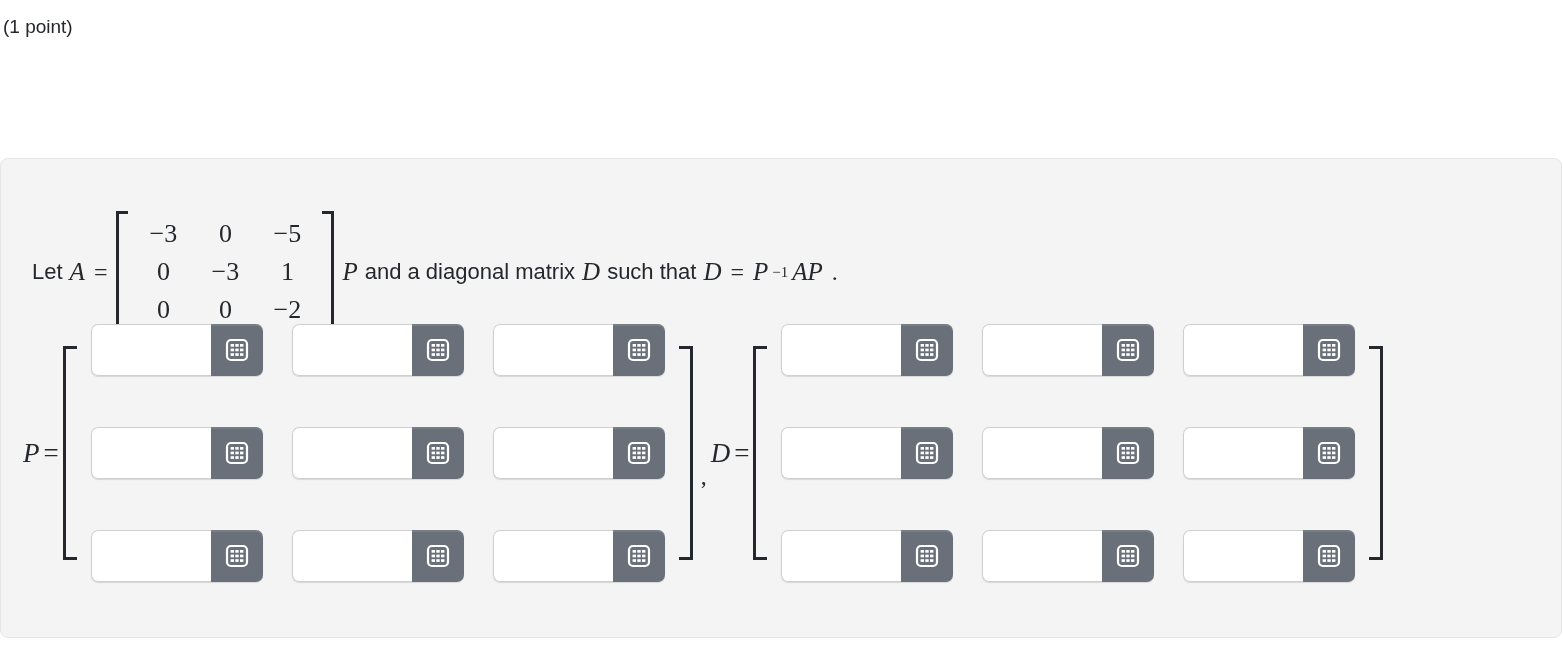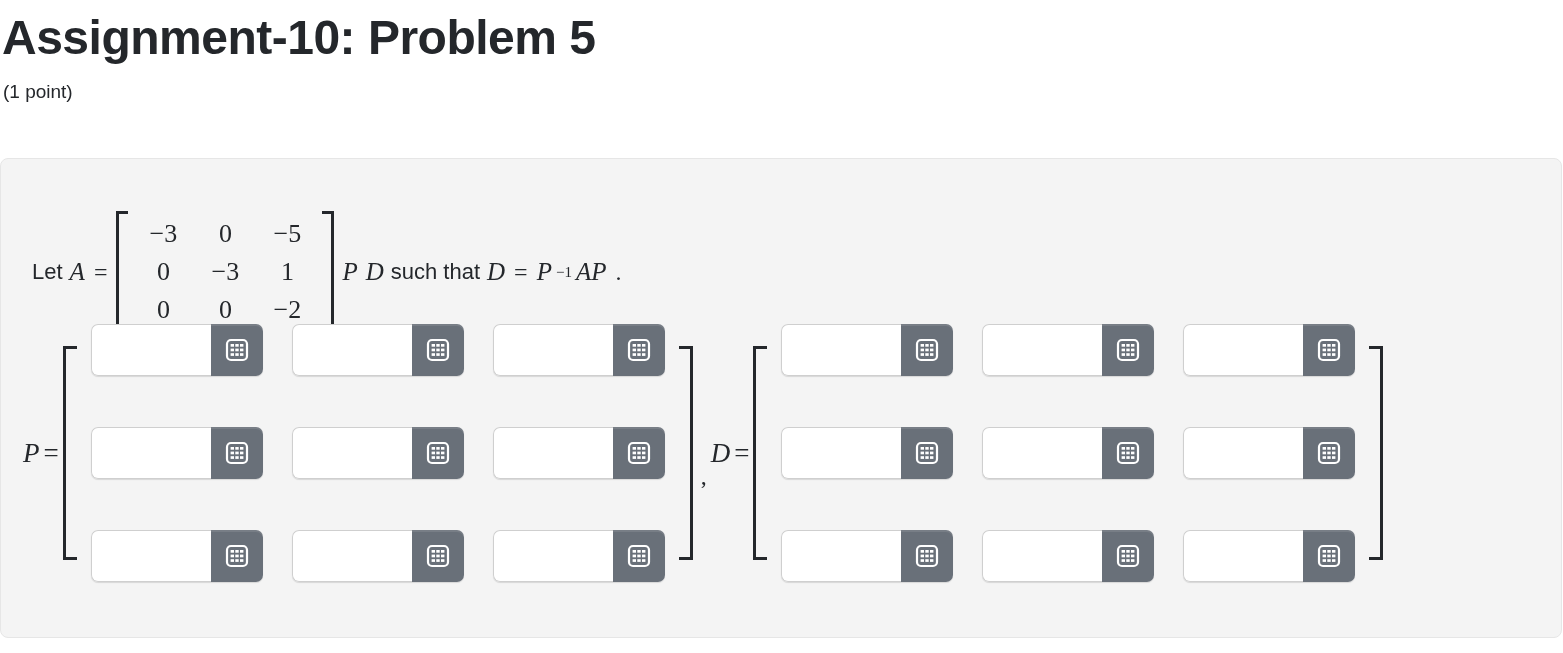--- a/index.html
+++ b/index.html
@@ -187,21 +187,20 @@
   }
   .keypad-icon {
     width: 24px; height: 24px;
     display: block;
   }
 </style>
 </head>
 <body>
 
 <div id="problem-header">
-  <h1 class="problem-title">Assignment-10: Problem 5</h1>
   <div class="problem-points">(1 point)</div>
 </div>
 
 <div class="problem-card">
 
   <div class="statement">
     <span class="txt">Let</span>
     <span class="mathvar">A</span>
     <span class="matheq">=</span>
 
@@ -215,20 +214,21 @@
         <span>−3</span>
         <span>1</span>
         <span>0</span>
         <span>0</span>
         <span>−2</span>
       </span>
       <span class="brk brk-r"></span>
     </span>
 
     <span class="mathvar">P</span>
+    <span class="txt">and a diagonal matrix</span>
     <span class="mathvar">D</span>
     <span class="txt">such that</span>
     <span class="mathvar">D</span>
     <span class="matheq">=</span>
     <span class="mathvar">P</span>
       <span class="sup-inv">−1</span>
     <span class="mathvar">AP</span>
     <span class="matheq">.</span>
   </div>
 

